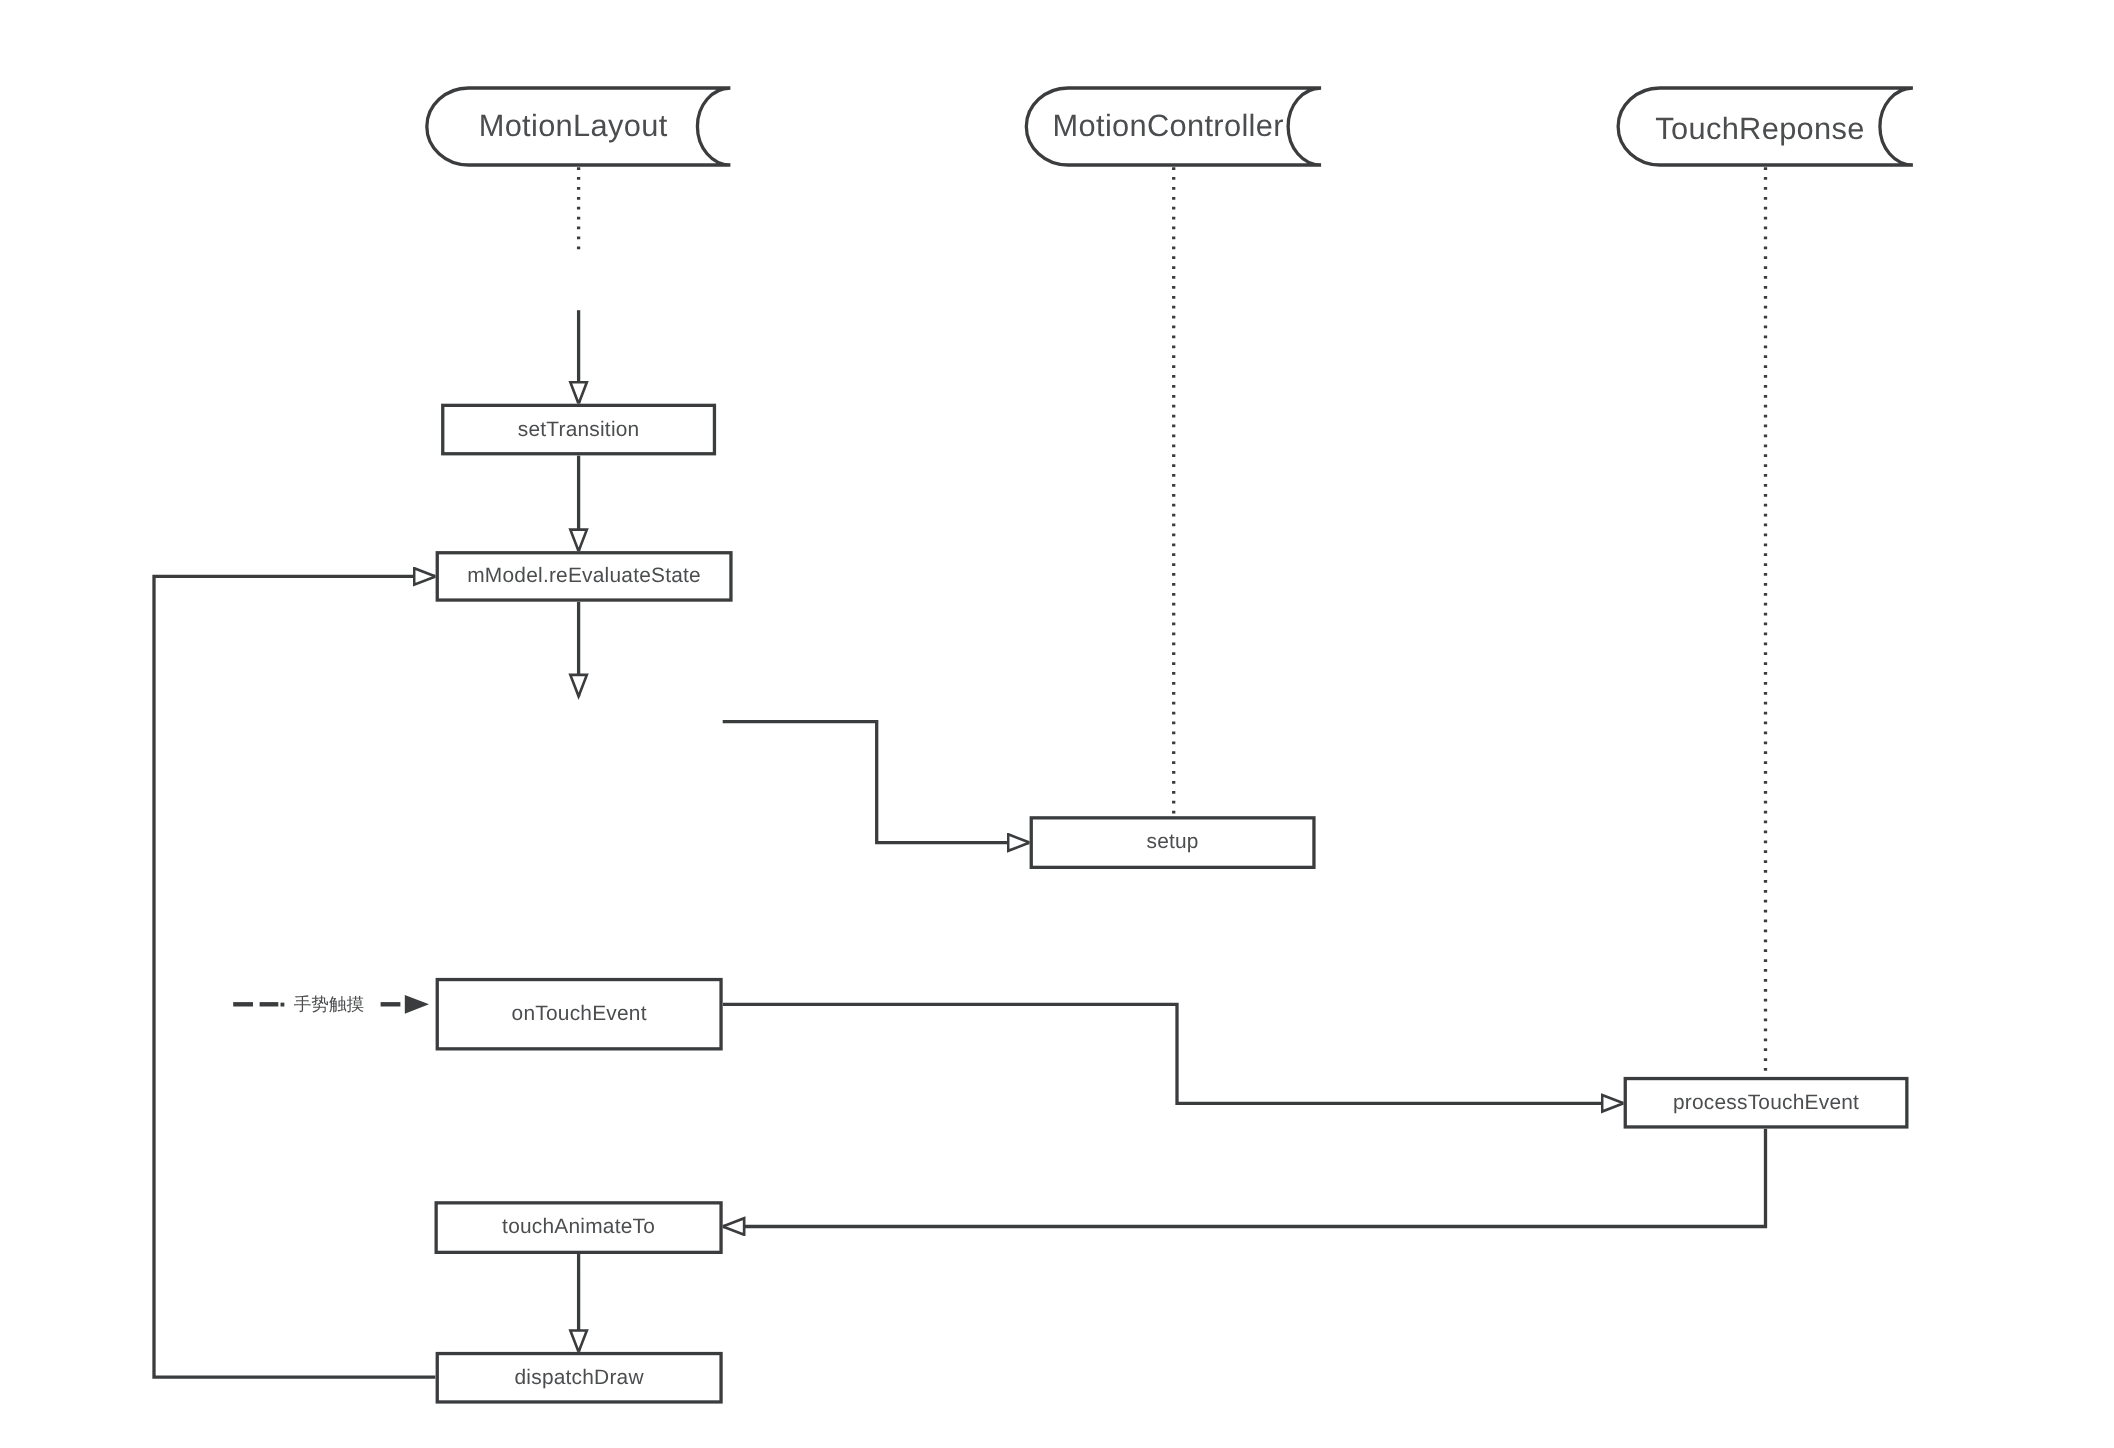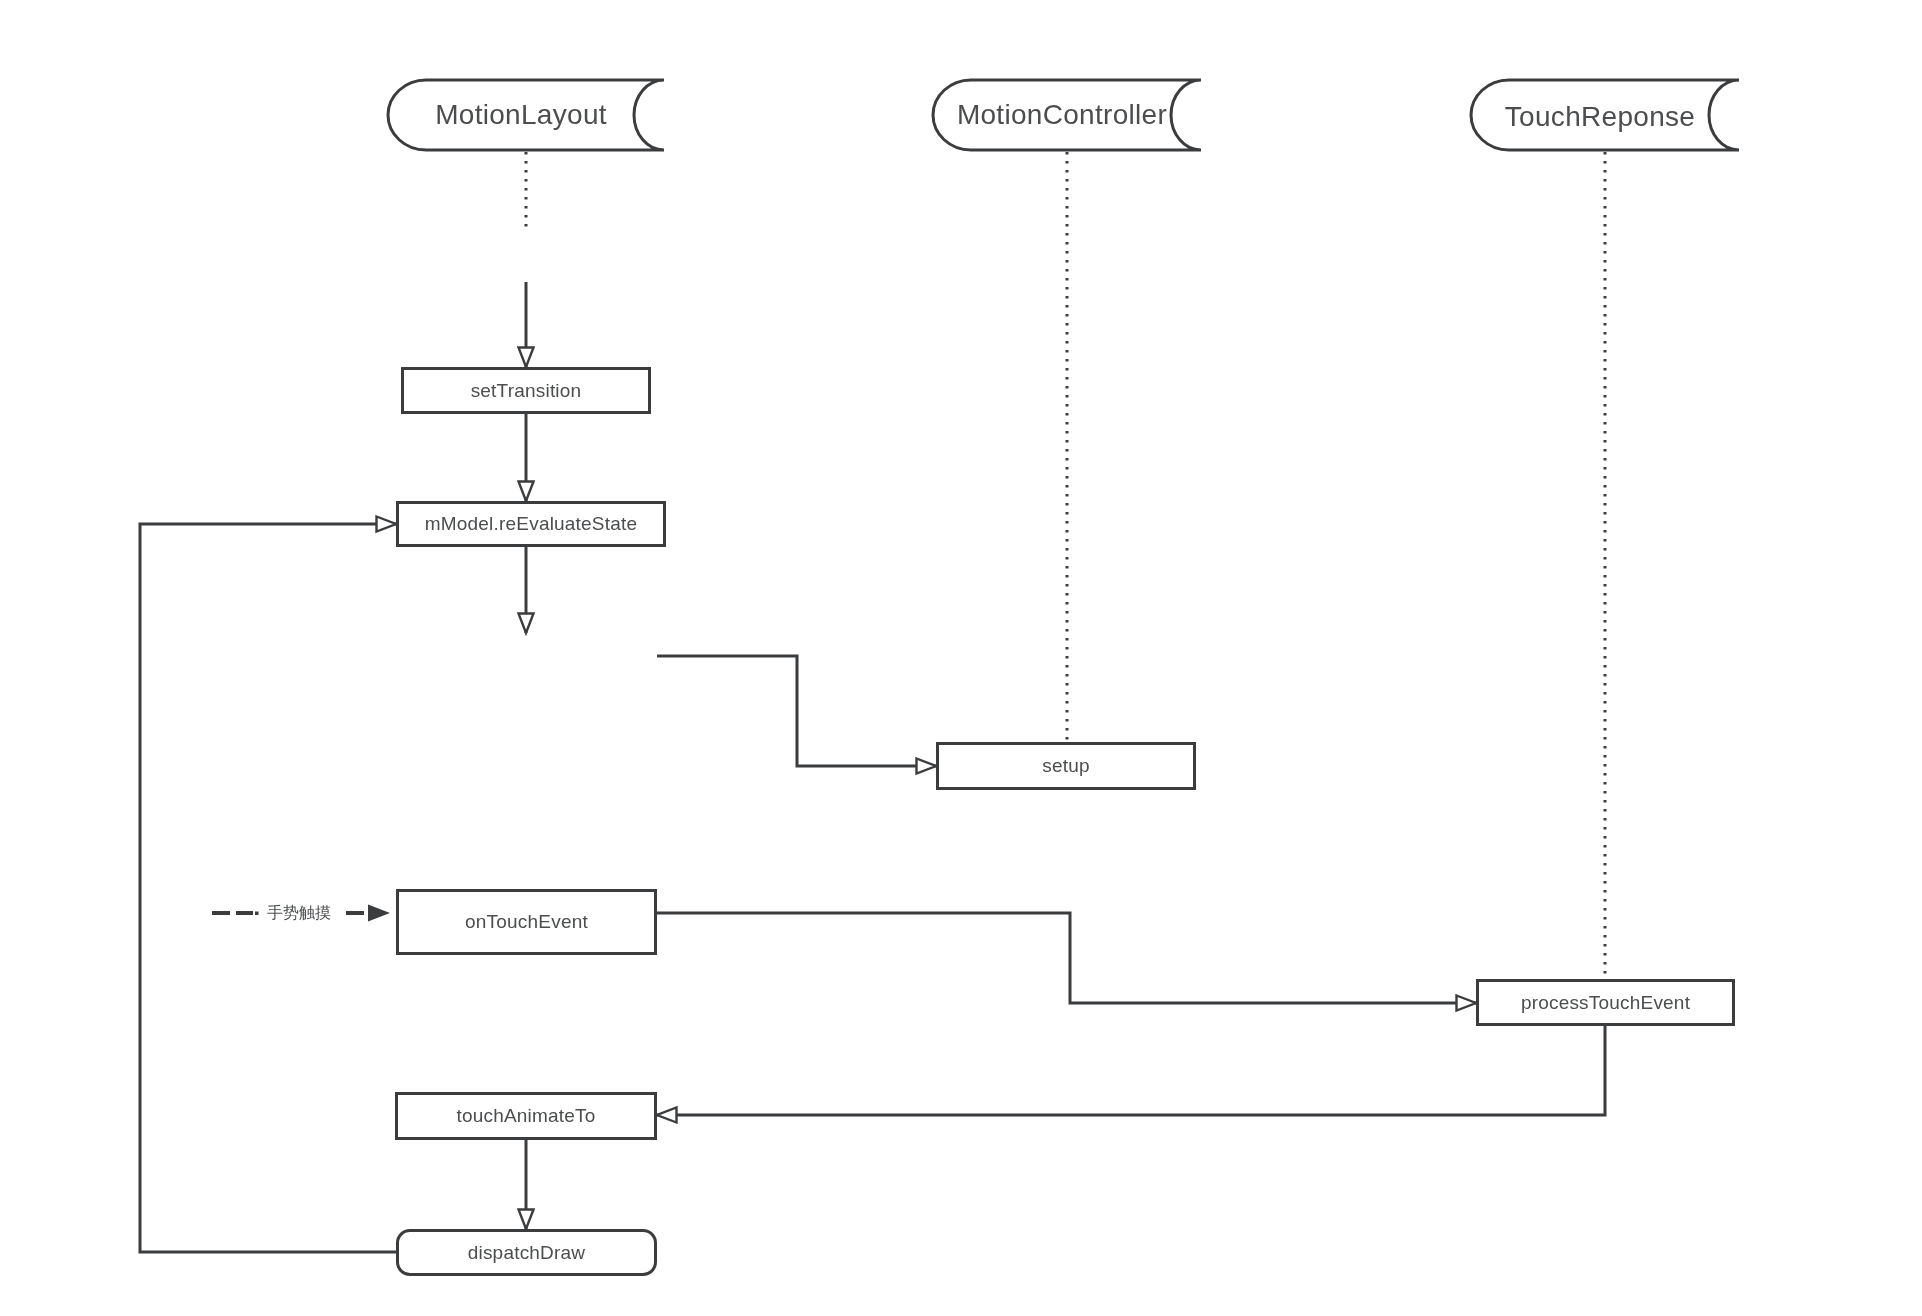--- a/index.html
+++ b/index.html
@@ -95,17 +95,17 @@
   <div class="head-label" style="left:388px;top:80px;width:266px;height:70px;">MotionLayout</div>
   <div class="head-label" style="left:933px;top:80px;width:258px;height:70px;">MotionController</div>
   <div class="head-label" style="left:1471px;top:80px;width:258px;height:74px;">TouchReponse</div>
 
   <div class="node" style="left:401px;top:367px;width:250px;height:47px;">setTransition</div>
   <div class="node" style="left:396px;top:501px;width:270px;height:46px;text-align:center;">mModel.reEvaluateState</div>
   <div class="node" style="left:936px;top:742px;width:260px;height:48px;">setup</div>
   <div class="node" style="left:396px;top:889px;width:261px;height:66px;">onTouchEvent</div>
   <div class="node" style="left:1476px;top:979px;width:259px;height:47px;">processTouchEvent</div>
   <div class="node" style="left:395px;top:1092px;width:262px;height:48px;">touchAnimateTo</div>
-  <div class="node" style="left:396px;top:1229px;width:261px;height:47px;border-radius:14px;">dispatchDraw</div>
+  <div class="node" style="left:396px;top:1229px;width:261px;height:47px;">dispatchDraw</div>
 
   <div class="gesture-label">手势触摸</div>
 
 </div>
 
 </body></html>

